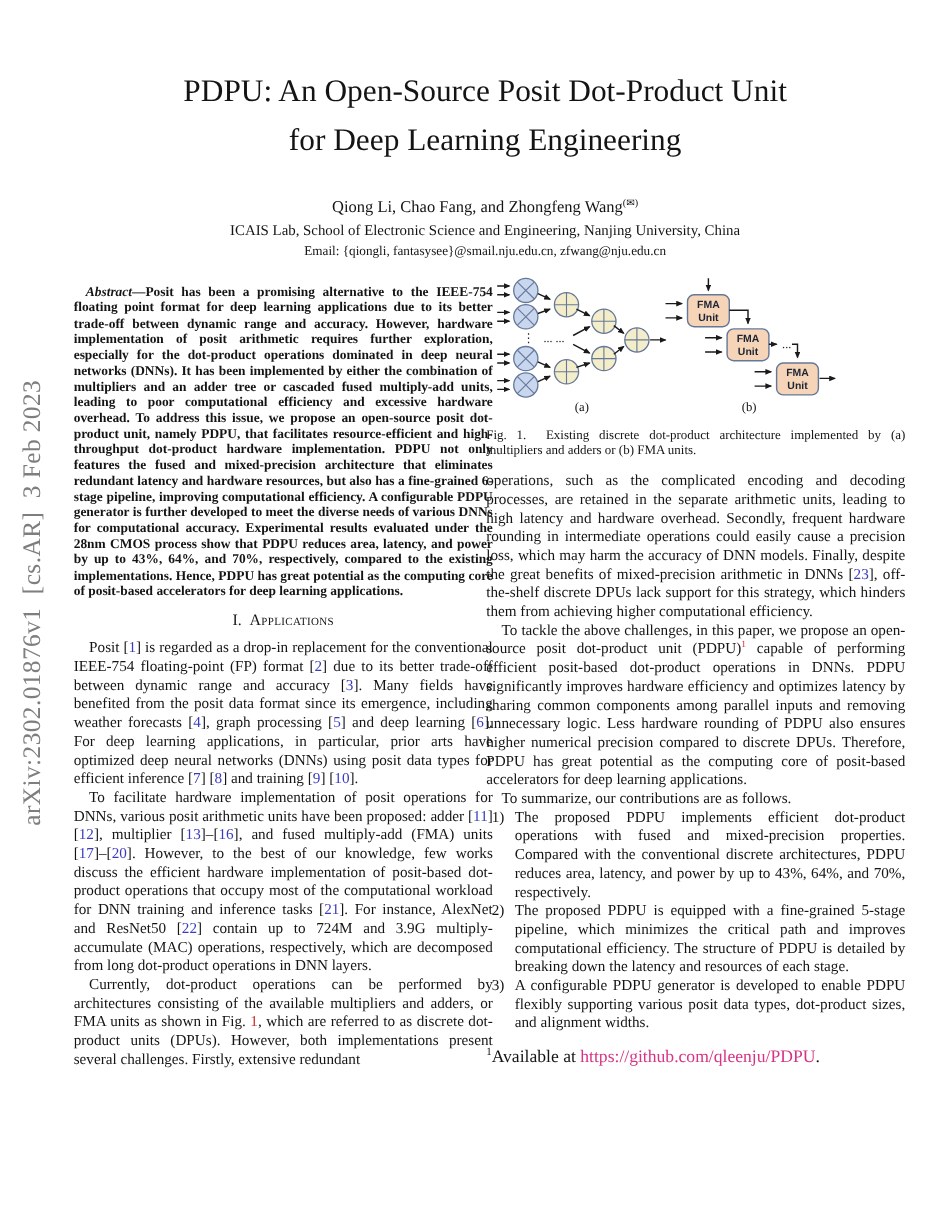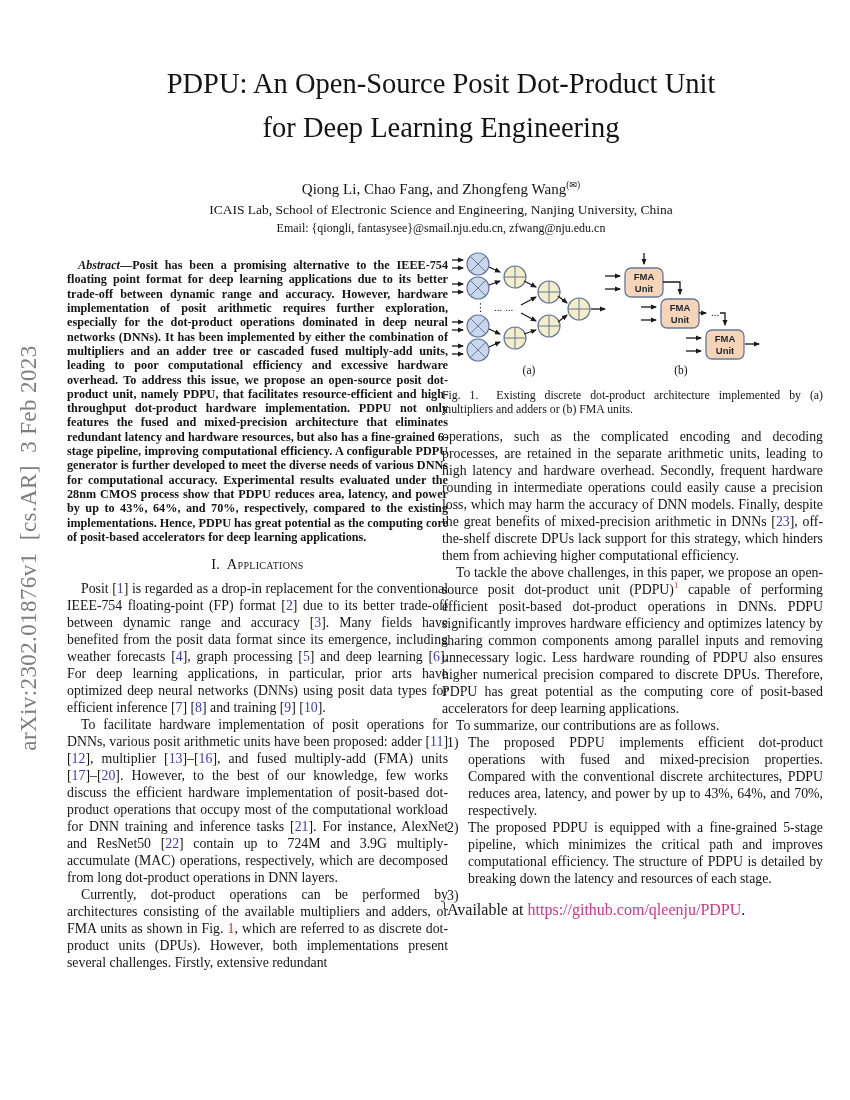--- a/index.html
+++ b/index.html
@@ -201,19 +201,20 @@
       <div class="contrib-item">
         <span class="contrib-marker">1)</span>
         <span>The proposed PDPU implements efficient dot-product operations with fused and mixed-precision properties. Compared with the conventional discrete architectures, PDPU reduces area, latency, and power by up to 43%, 64%, and 70%, respectively.</span>
       </div>
       <div class="contrib-item">
         <span class="contrib-marker">2)</span>
         <span>The proposed PDPU is equipped with a fine-grained 5-stage pipeline, which minimizes the critical path and improves computational efficiency. The structure of PDPU is detailed by breaking down the latency and resources of each stage.</span>
       </div>
       <div class="contrib-item">
         <span class="contrib-marker">3)</span>
+        <span>A configurable PDPU generator is developed to enable PDPU flexibly supporting various posit data types, dot-product sizes, and alignment widths.</span>
       </div>
     </div>
 
     <div class="footnote"><sup>1</sup>Available at <span class="plink">https://github.com/qleenju/PDPU</span>.</div>
   </div>
 
 </div>
 
 </body></html>

